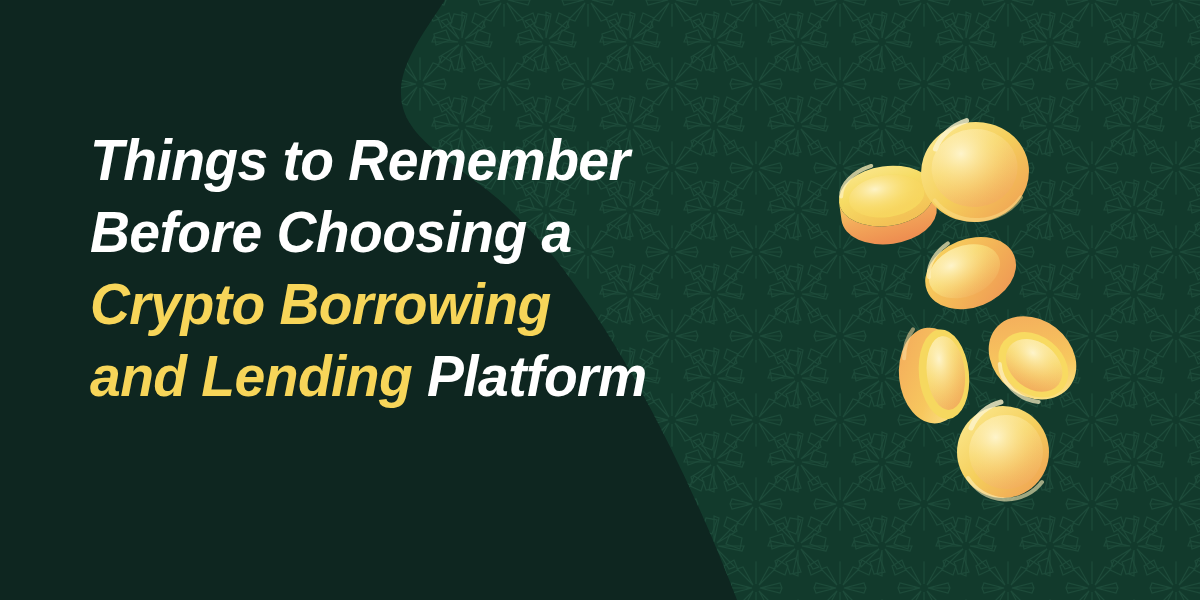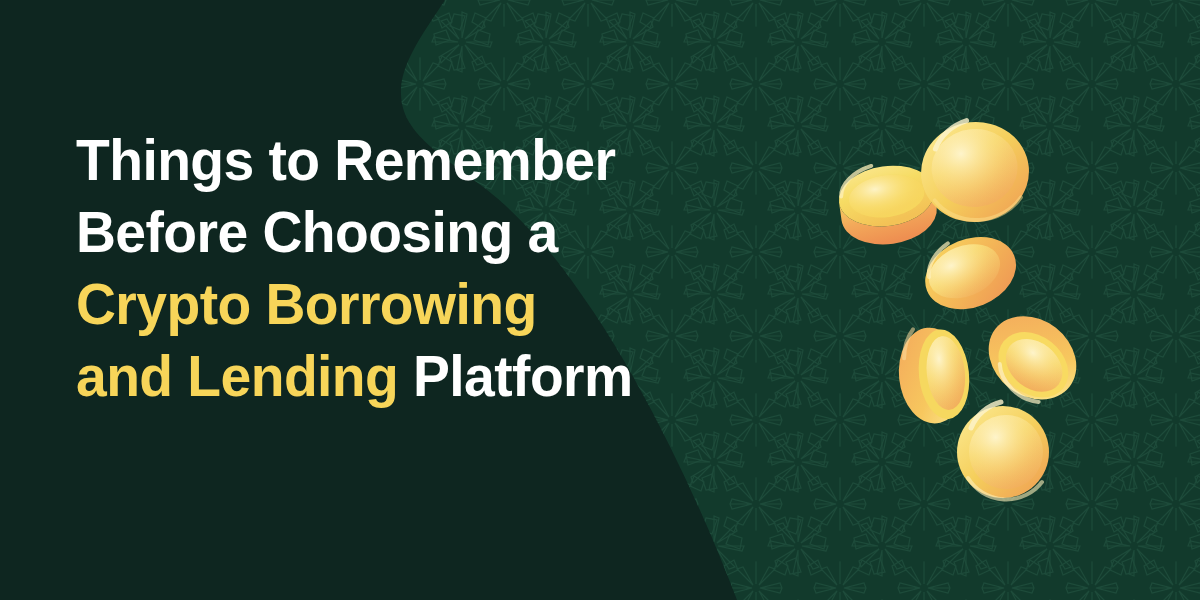--- a/index.html
+++ b/index.html
@@ -13,23 +13,24 @@
   #banner {
     position:relative;
     width:1200px; height:600px;
     overflow:hidden;
     background:#0e2620;
   }
   .layer { position:absolute; inset:0; }
   #bg-dark { background:#0e2620; }
   #headline {
     position:absolute;
-    left:76px; top:124px;
+    left:90px; top:124px;
     width:720px;
     z-index:40;
+    font-style:italic;
   }
   .hl-line {
     display:block;
     font-family:"Liberation Sans", sans-serif;
     font-weight:bold;
     font-size:57px;
     line-height:72px;
     letter-spacing:-0.6px;
     white-space:nowrap;
     transform:scaleX(0.97);

